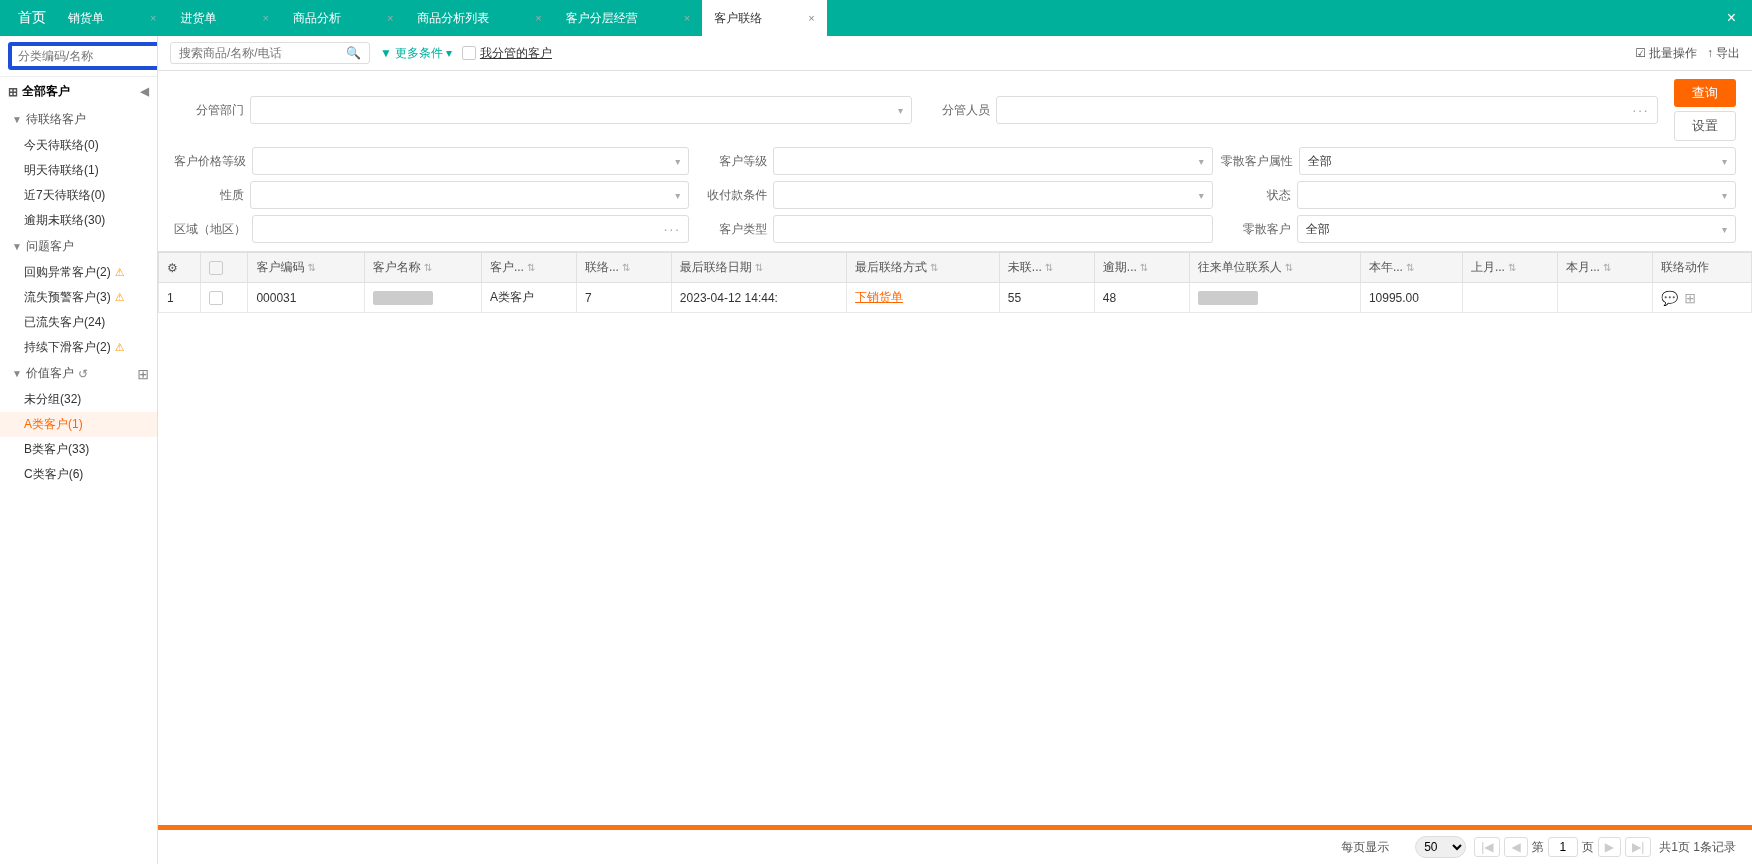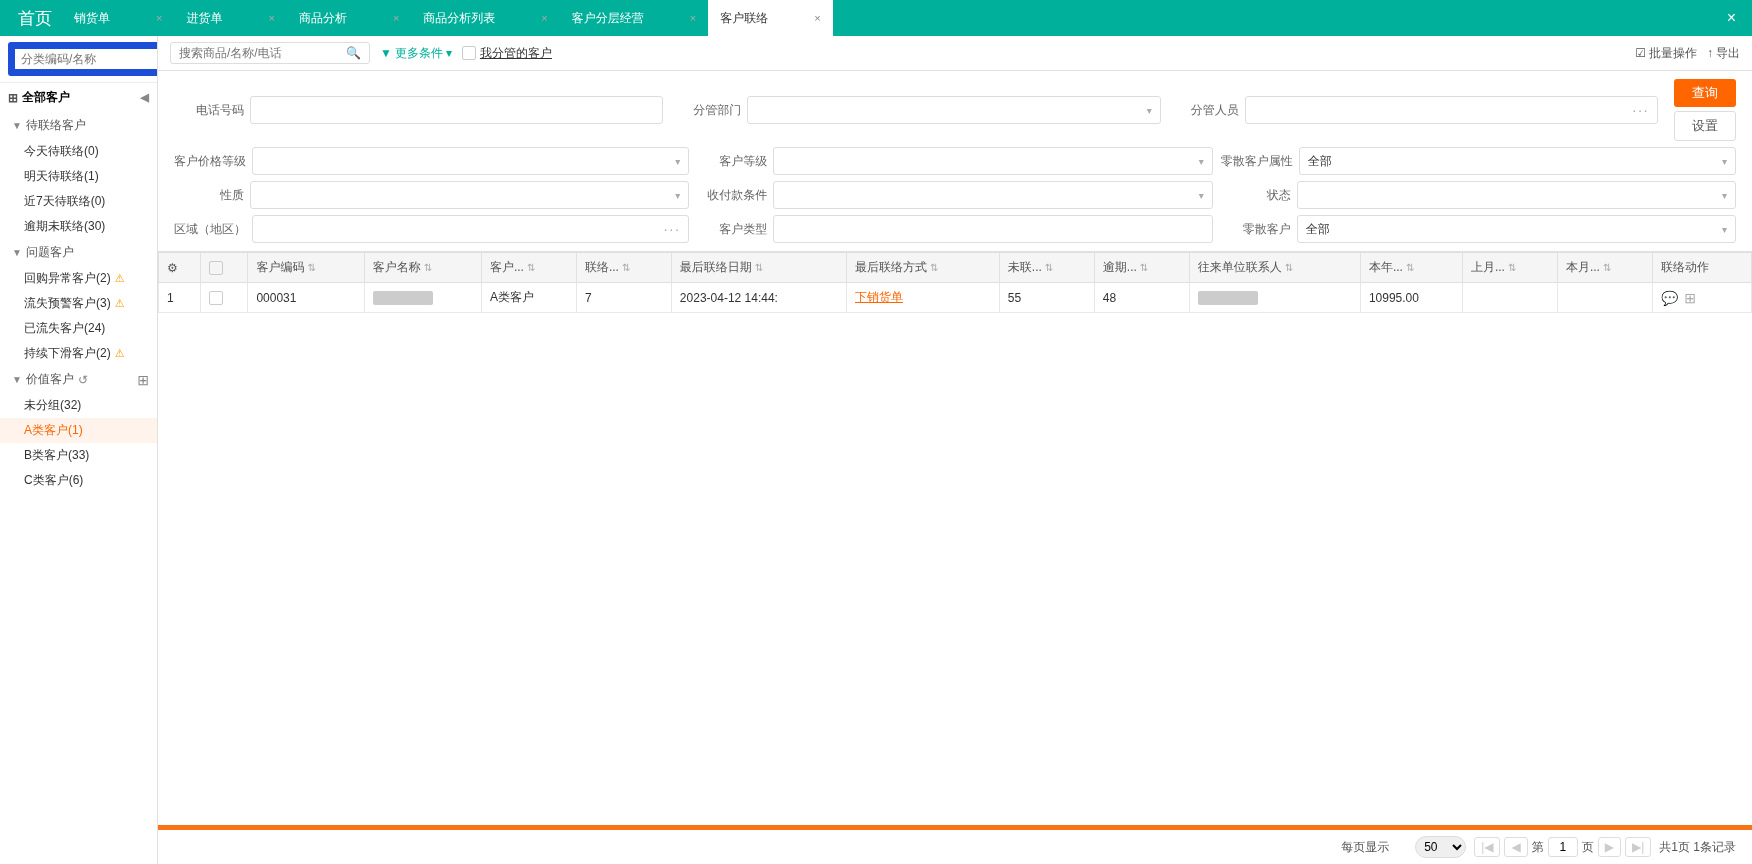--- a/index.html
+++ b/index.html
@@ -18,41 +18,41 @@
       font-size: 13px; white-space: nowrap; gap: 40px;
     }
     .top-nav .nav-item.active {
       background: #fff; color: #333;
     }
     .top-nav .nav-item .close-icon {
       margin-left: 6px; font-size: 11px; color: #aaa;
       cursor: pointer;
     }
     .top-nav .nav-item.active .close-icon { color: #888; }
-    .top-nav .nav-home { color: #fff; font-size: 17px; padding: 0 10px; text-align: center; }
+    .top-nav .nav-home { color: #fff; font-size: 14px; padding: 0 10px; text-align: center; }
     .top-nav .spacer { flex: 1; }
     .top-nav .top-close { color: #fff; font-size: 16px; cursor: pointer; padding: 0 8px; }
 
     
     .main-layout {
       display: flex; height: calc(864px - 36px); width: 100%;
     }
 
     
     .sidebar {
       width: 158px; background: #fff; border-right: 1px solid #e0e0e0;
       display: flex; flex-direction: column; overflow-y: auto;
       flex-shrink: 0;
     }
     .sidebar-search {
       display: flex; align-items: center;
       padding: 6px 8px; border-bottom: 1px solid #eee;
     }
     .sidebar-search input {
-      flex: 1; border: 7px solid #1d4ed8; border-radius: 3px;
+      flex: 1; border: 4px solid #1d4ed8; border-radius: 3px;
       padding: 3px 6px; font-size: 12px; outline: none;
       color: #aaa;
     }
 
     .sidebar-section-header {
       display: flex; align-items: center;
       padding: 6px 8px; font-weight: bold; font-size: 13px;
       background: #fff; cursor: pointer;
     }
     .sidebar-section-header .grid-icon { margin-right: 4px; color: #555; }
@@ -328,24 +328,20 @@
       </div>
       <div class="export-btn">
         <span>↑</span>
         <span>导出</span>
       </div>
     </div>
 
     <div class="adv-filter">
       <div id="adv-filter-rows">
           <div class="adv-filter-row">
-            <div class="filter-field">
-              <span class="filter-label">电话号码</span>
-              <input class="filter-input" style="flex: 1 1 0%; border: 1px solid rgb(221, 221, 221); border-radius: 3px; padding: 4px 8px; font-size: 12px; outline: none; height: 28px;">
-            </div>
             <div class="filter-field">
               <span class="filter-label">分管部门</span>
               <div class="filter-input">
                 <span></span>
                 <span class="arrow">▾</span>
               </div>
             </div>
             <div class="filter-field">
               <span class="filter-label">分管人员</span>
               <div class="filter-input">

